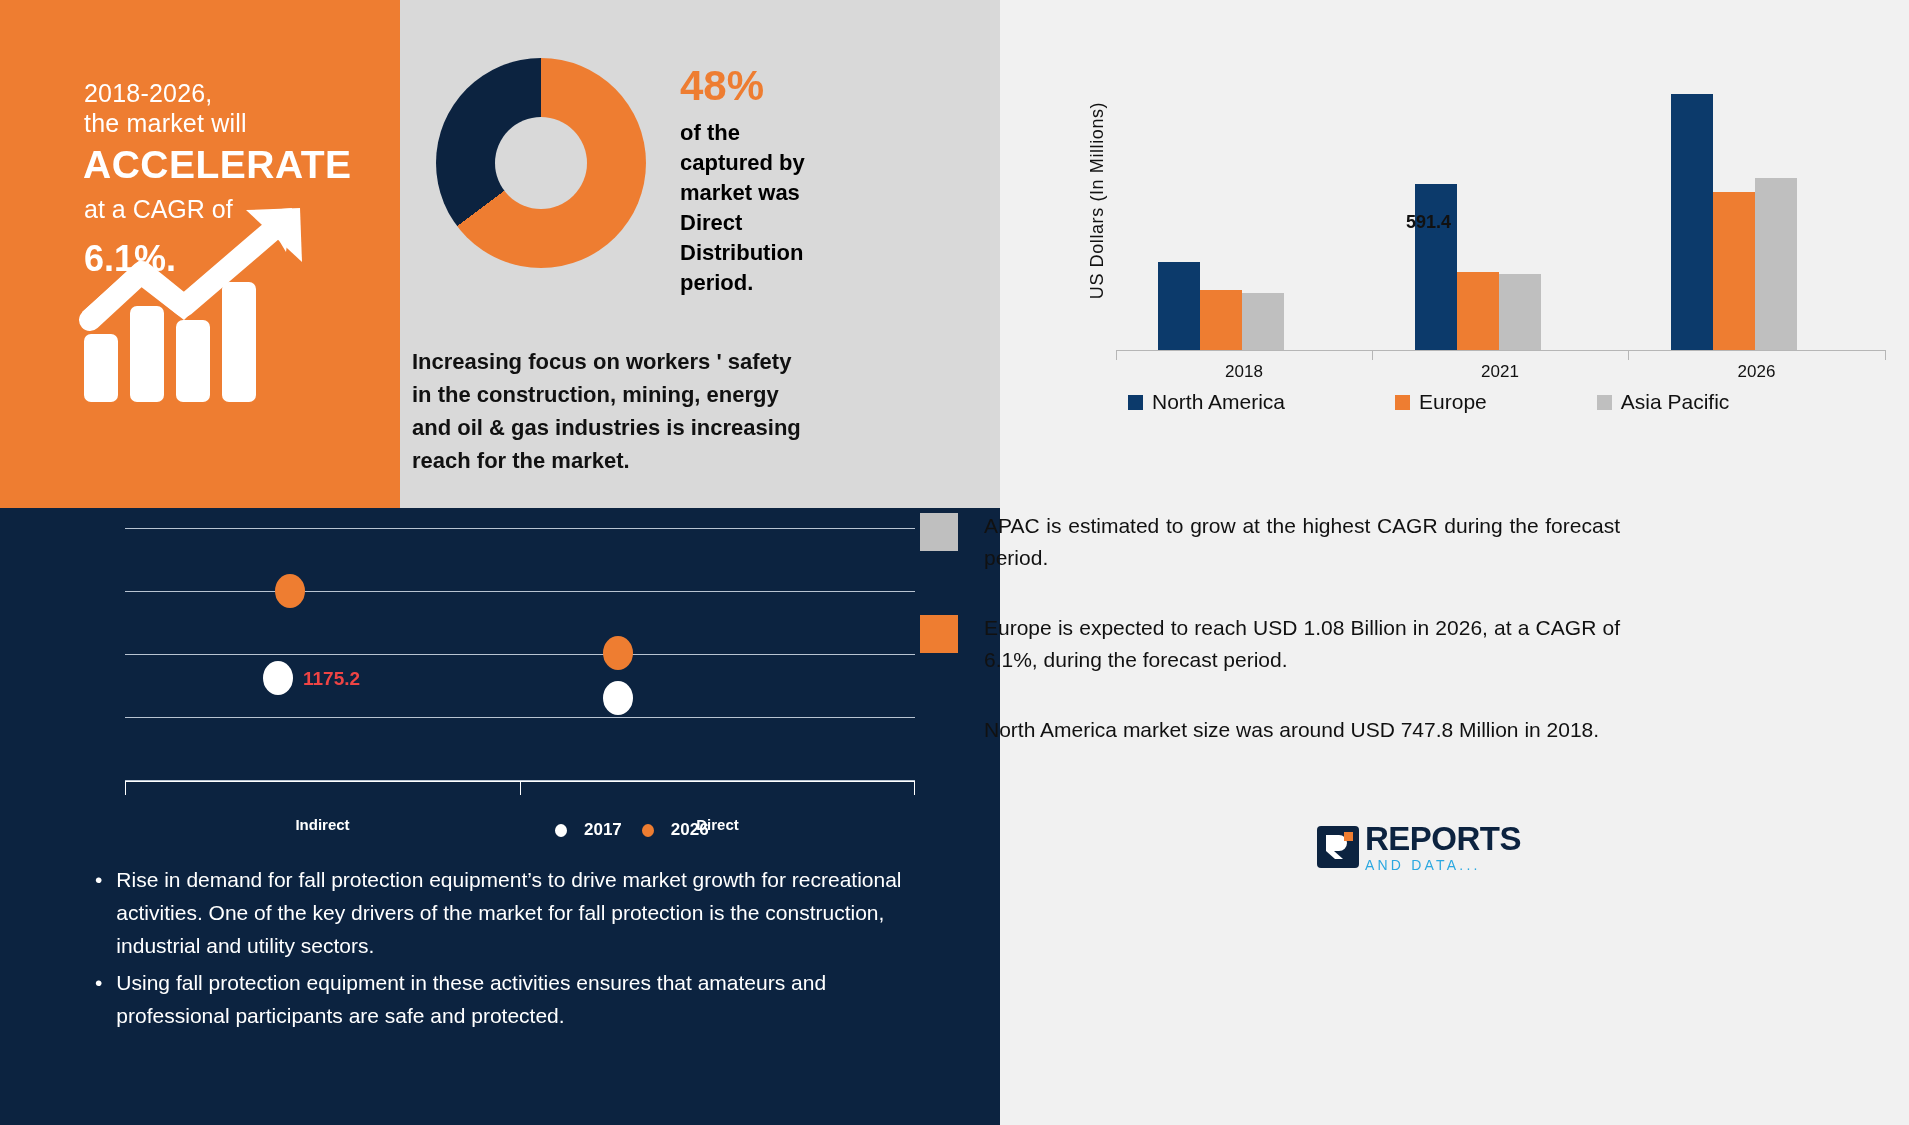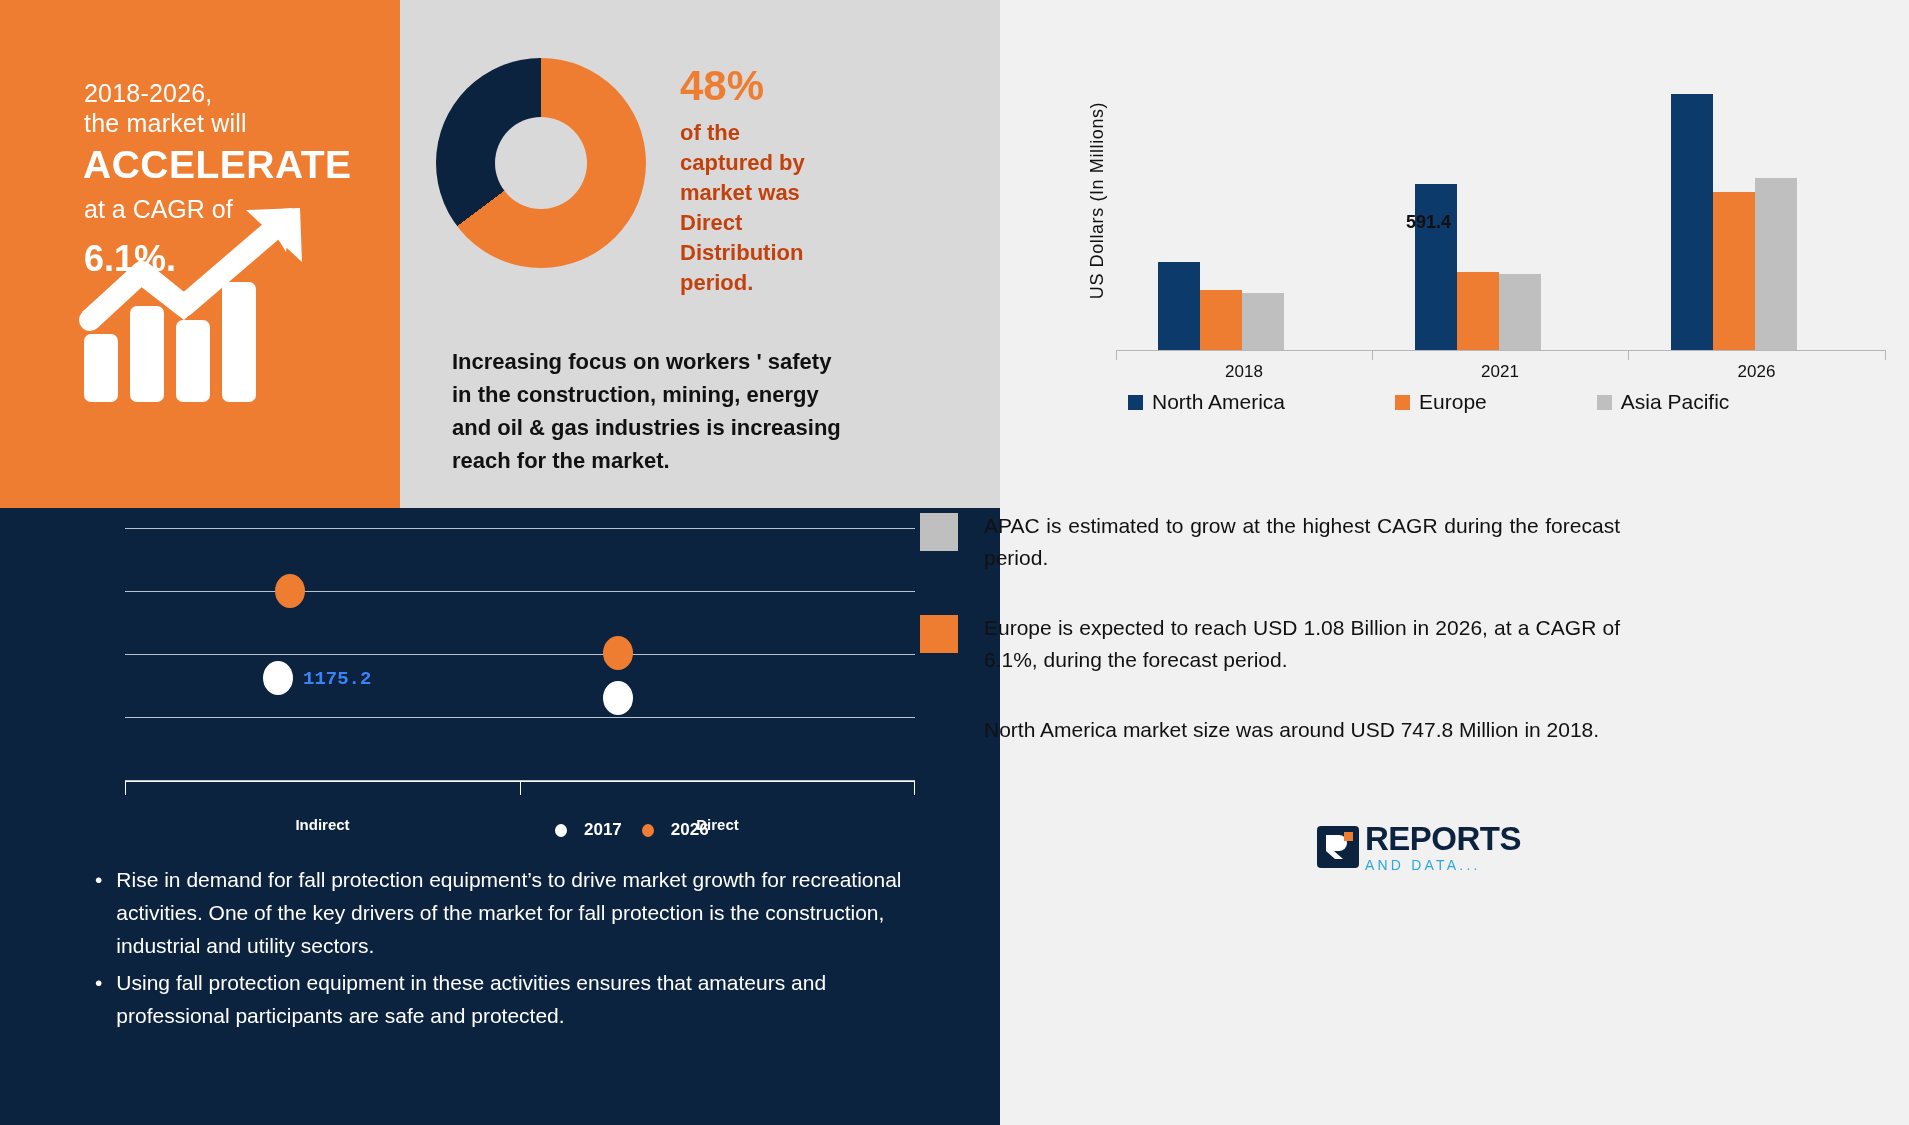--- a/index.html
+++ b/index.html
@@ -34,42 +34,42 @@
     background:conic-gradient(#ee7d31 0deg 233deg, #0c2340 233deg 360deg);
     position:relative;
   }
   .donut::after {
     content:""; position:absolute; left:50%; top:50%;
     width:92px; height:92px; margin:-46px 0 0 -46px;
     border-radius:50%; background:#d9d9d9;
   }
   .pct-block { position:absolute; left:280px; top:62px; width:290px; }
   .pct-big { color:#ee7d31; font-size:42px; font-weight:bold; line-height:48px; }
-  .pct-txt { color:#c2410c; font-size:22px; font-weight:bold; line-height:30px; margin-top:8px; }
+  .pct-txt { color:#000000; font-size:22px; font-weight:bold; line-height:30px; margin-top:8px; }
   .grey-para {
     position:absolute; left:12px; top:345px; width:578px;
-    color:#111111; font-size:22px; font-weight:bold; line-height:33px;margin-left:40px;
+    color:#111111; font-size:22px; font-weight:bold; line-height:33px;
   }
   .grey-para div { white-space:nowrap; }
 
   
   .navy-panel {
     position:absolute; left:0; top:508px; width:1000px; height:617px;
     background:#0c2340;
   }
   
   .dotplot { position:absolute; left:125px; top:20px; width:790px; height:260px; }
   .dp-grid { position:absolute; left:0; right:0; height:1px; background:#b9c4d2; }
   .dp-axis-box { position:absolute; left:0; top:253px; width:790px; height:14px;
                  border-left:1px solid #ffffff; border-top:1px solid #ffffff; border-right:1px solid #ffffff; }
   .dp-axis-mid { position:absolute; left:50%; top:253px; width:1px; height:14px; background:#ffffff;}
   .dp-dot { position:absolute; width:30px; height:34px; border-radius:50%; }
   .dp-dot.orange { background:#ee7d31; }
   .dp-dot.white  { background:#ffffff; }
-  .dp-value { position:absolute; color:#3b82f6; font-size:19px; font-weight:bold; white-space:nowrap;font-family:Liberation Mono, monospace;}
+  .dp-value { position:absolute; color:#ef4444; font-size:19px; font-weight:bold; white-space:nowrap;}
   .dp-catlabel { position:absolute; color:#ffffff; font-size:15px; font-weight:bold; text-align:center;margin-top:16px; }
   .dp-legend { position:absolute; left:430px; top:292px; display:flex; gap:20px; align-items:center; }
   .dp-leg-item { display:flex; align-items:center; gap:17px; }
   .dp-leg-dot { width:12px; height:13px; border-radius:50%; }
   .dp-leg-label { color:#ffffff; font-size:17px; font-weight:bold; }
 
   
   .navy-bullets { position:absolute; left:95px; top:355px; width:830px; }
   .nb-item { display:flex; gap:14px; color:#ffffff; font-size:21px; line-height:33px; margin-bottom:4px; }
   .nb-dot { flex:0 0 auto; line-height:33px; font-size:21px; }

